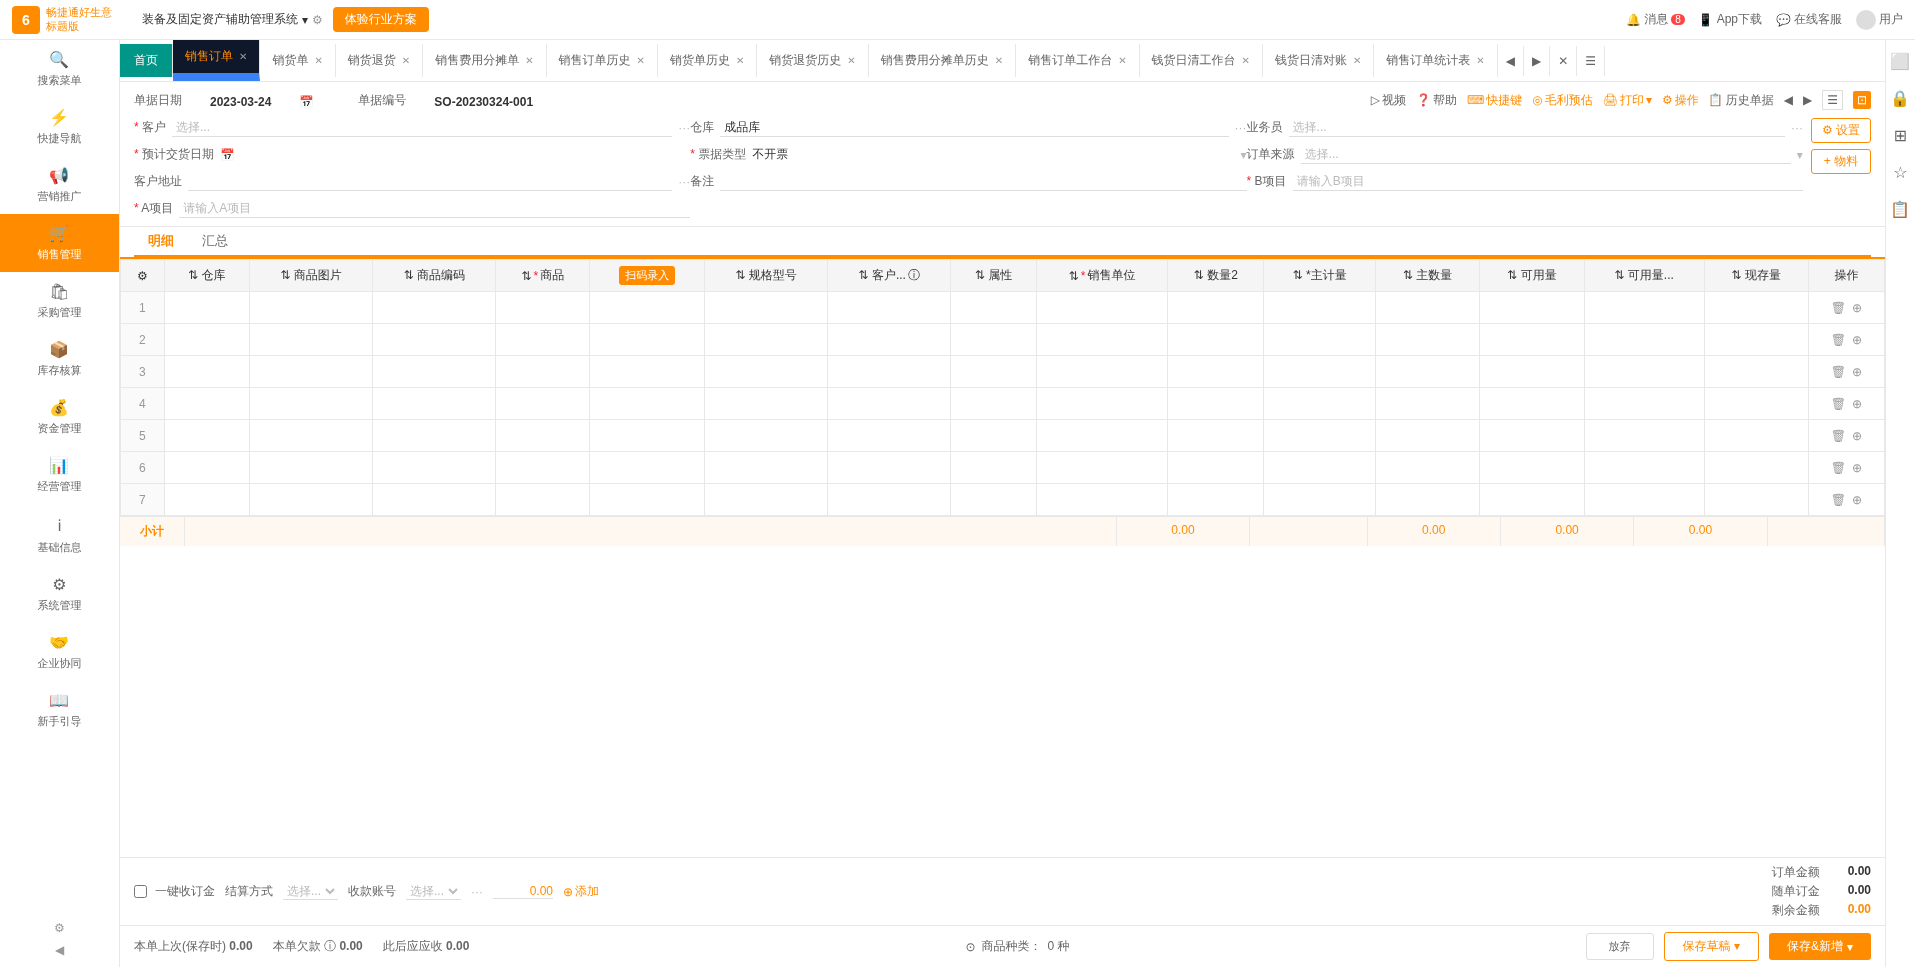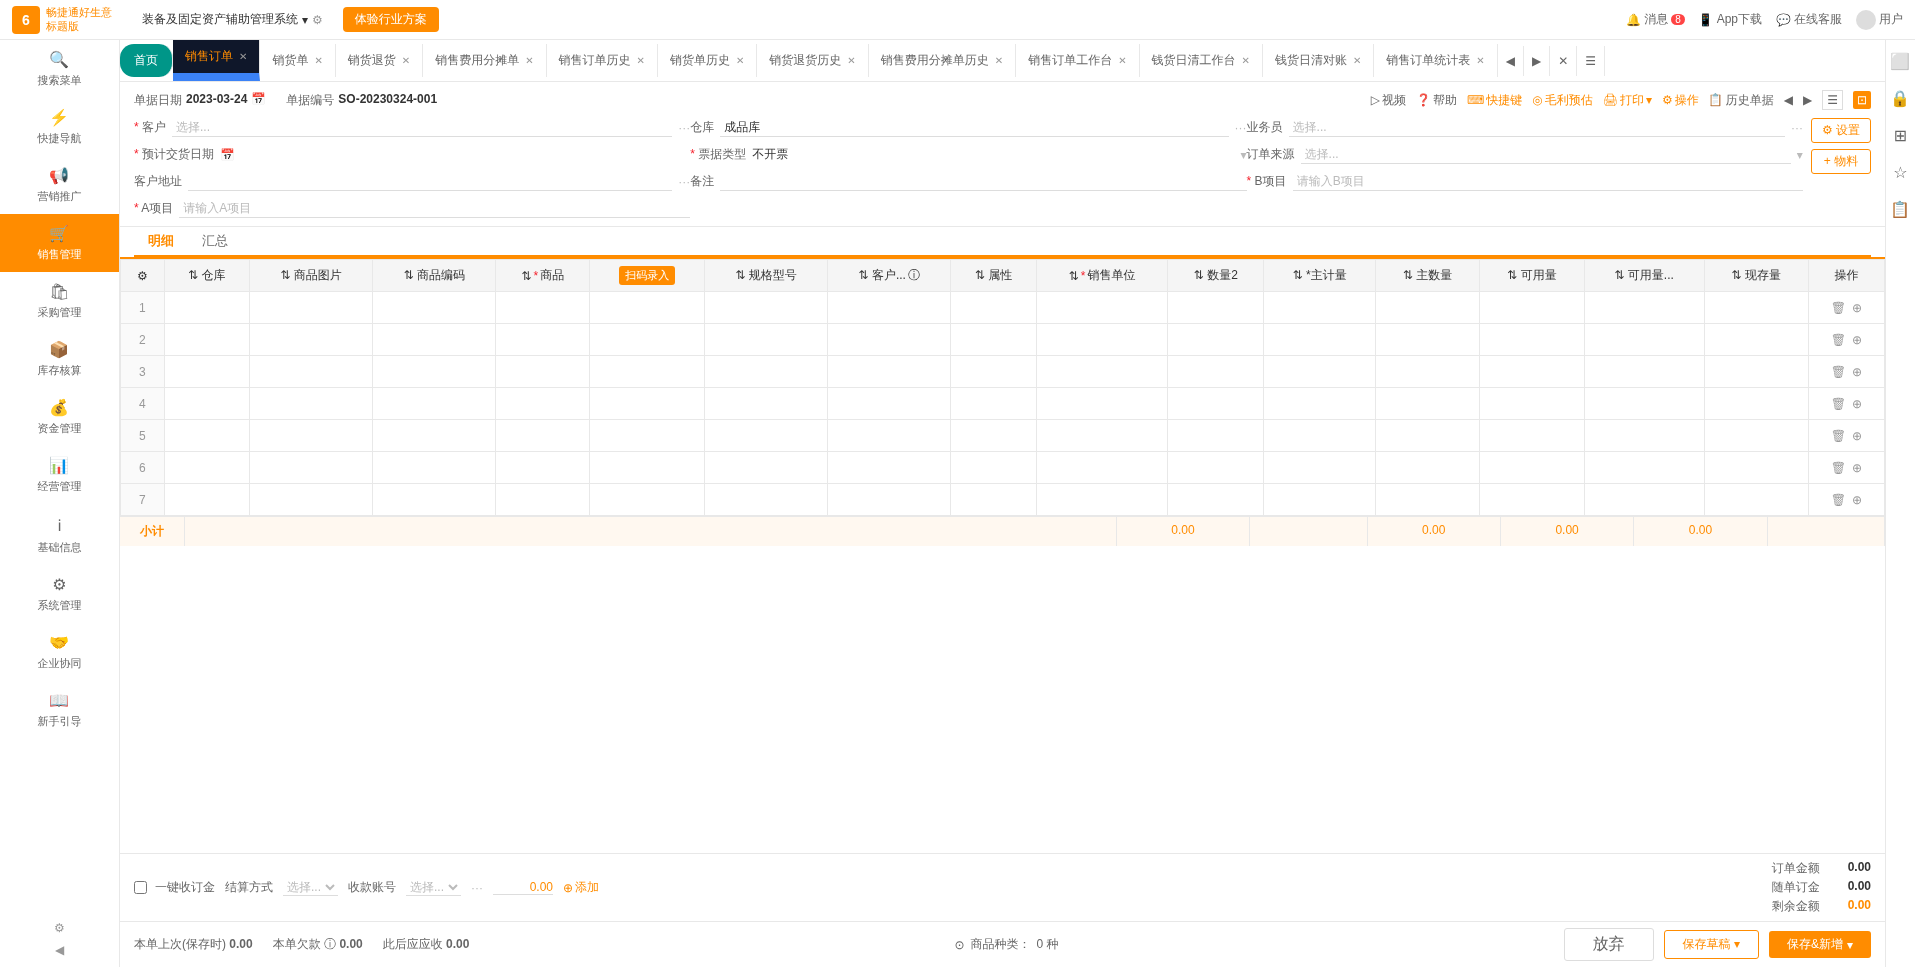--- a/index.html
+++ b/index.html
@@ -9,21 +9,21 @@
     .top-bar {
       display: flex; align-items: center; height: 40px;
       background: #fff; border-bottom: 1px solid #e8e8e8;
       padding: 0 12px; gap: 10px;
     }
     .logo-area { display: flex; align-items: center; gap: 6px; width: 120px; }
     .logo-icon { width: 28px; height: 28px; background: #ff8c00; border-radius: 4px; display: flex; align-items: center; justify-content: center; color: white; font-size: 14px; font-weight: bold; }
     .logo-text { font-size: 11px; color: #ff8c00; line-height: 1.2; }
     .system-title { display: flex; align-items: center; gap: 4px; font-size: 12px; color: #333; }
     .system-title-text { color: #333; }
-    .top-actions { margin-left: 10px; }
+    .top-actions { }
     .btn-industry { background: #ff8c00; color: white; border: none; padding: 4px 12px; border-radius: 4px; cursor: pointer; font-size: 12px; }
     .top-right { margin-left: auto; display: flex; align-items: center; gap: 14px; color: #666; font-size: 12px; }
     .top-right-item { display: flex; align-items: center; gap: 3px; cursor: pointer; }
     .notification-badge { background: #ff4444; color: white; border-radius: 10px; padding: 0 4px; font-size: 10px; }
 
     
     .layout { display: flex; height: calc(100vh - 40px); }
     .sidebar { width: 120px; background: #fff; border-right: 1px solid #e8e8e8; display: flex; flex-direction: column; }
     .sidebar-item { display: flex; flex-direction: column; align-items: center; padding: 10px 0; cursor: pointer; color: #666; font-size: 11px; gap: 4px; }
     .sidebar-item.active { background: #ff8c00; color: white; }
@@ -31,27 +31,27 @@
     .sidebar-bottom { margin-top: auto; display: flex; flex-direction: column; align-items: center; gap: 8px; padding: 10px 0; }
 
     
     .main-content { flex: 1; display: flex; flex-direction: column; overflow: hidden; }
 
     
     .tab-bar { display: flex; align-items: center; background: #fff; border-bottom: 1px solid #e8e8e8; min-height: 36px; overflow: hidden; }
     .tab-item { display: flex; align-items: center; padding: 8px 12px; cursor: pointer; white-space: nowrap; font-size: 12px; color: #666; border-right: 1px solid #e8e8e8; gap: 4px; }
     .tab-item.active { color: #ff8c00; background: #0f172a; border-bottom: 8px solid #3b82f6; }
     .tab-item .close-x { color: #999; margin-left: 2px; font-size: 10px; }
-    .tab-home { background: #009688; color: white; padding: 8px 14px; border-radius: 14px; }
+    .tab-home { background: #009688; color: white; padding: 8px 14px; }
     .tab-nav-btn { padding: 8px 8px; cursor: pointer; color: #666; border-right: 1px solid #e8e8e8; }
 
     
     .form-area { background: #fff; padding: 8px 14px; border-bottom: 1px solid #e8e8e8; }
     .form-toolbar { display: flex; align-items: center; justify-content: space-between; margin-bottom: 8px; }
-    .form-toolbar-left { display: flex; align-items: flex-start; gap: 4px; font-size: 12px; }
+    .form-toolbar-left { display: flex; align-items: flex-end; gap: 28px; font-size: 12px; }
     .form-toolbar-right { display: flex; align-items: center; gap: 10px; font-size: 12px; color: #666; }
     .form-toolbar-right span { cursor: pointer; display: flex; align-items: center; gap: 2px; }
     .form-field { display: flex; align-items: center; gap: 6px; flex: 1; }
     .field-label { color: #666; white-space: nowrap; font-size: 12px; }
     .field-label.required::before { content: '* '; color: #f5222d; }
     .field-input { flex: 1; border: none; border-bottom: 1px solid #ddd; padding: 2px 4px; font-size: 12px; color: #333; background: transparent; outline: none; }
     .field-input::placeholder { color: #bbb; }
     .field-dots { color: #bbb; cursor: pointer; }
     .btn-setting { background: #fff; border: 1px solid #ff8c00; color: #ff8c00; padding: 3px 10px; border-radius: 3px; cursor: pointer; font-size: 12px; margin-bottom: 2px; }
     .btn-add-row { background: #fff; border: 1px solid #ff8c00; color: #ff8c00; padding: 3px 10px; border-radius: 3px; cursor: pointer; font-size: 12px; }
@@ -85,21 +85,21 @@
     .btn-add-payment { color: #ff8c00; cursor: pointer; display: flex; align-items: center; gap: 2px; }
     .payment-right { margin-left: auto; display: flex; flex-direction: column; gap: 2px; align-items: flex-end; font-size: 12px; }
     .payment-right-row { display: flex; gap: 28px; }
     .pay-label { color: #666; }
     .pay-value { color: #333; font-weight: bold; }
 
     
     .action-bar { display: flex; align-items: center; padding: 6px 14px; background: #fff; border-top: 1px solid #e8e8e8; font-size: 12px; }
     .action-bar-left { display: flex; gap: 20px; color: #666; }
     .action-bar-right { margin-left: auto; display: flex; gap: 10px; align-items: center; }
-    .btn-discard { background: #fff; border: 1px solid #ddd; padding: 5px 28px; border-radius: 3px; cursor: pointer; color: #666; font-size: 16px; }
+    .btn-discard { background: #fff; border: 1px solid #ddd; padding: 5px 22px; border-radius: 3px; cursor: pointer; color: #666; font-size: 11px; }
     .btn-save-draft { background: #fff; border: 1px solid #ff8c00; color: #ff8c00; padding: 5px 18px; border-radius: 3px; cursor: pointer; font-size: 12px; }
     .btn-save-new { background: #ff8c00; border: none; color: white; padding: 5px 18px; border-radius: 3px; cursor: pointer; font-size: 12px; display: flex; align-items: center; gap: 4px; }
     .action-center { margin-left: auto; margin-right: 20px; display: flex; align-items: center; gap: 6px; color: #666; }
 
     
     .right-panel { width: 30px; background: #fff; border-left: 1px solid #e8e8e8; display: flex; flex-direction: column; align-items: center; padding: 8px 0; gap: 10px; }
     .right-panel-icon { cursor: pointer; color: #666; font-size: 16px; padding: 4px; }
 
     .select-arrow { color: #bbb; }
     .orange { color: #ff8c00; }

